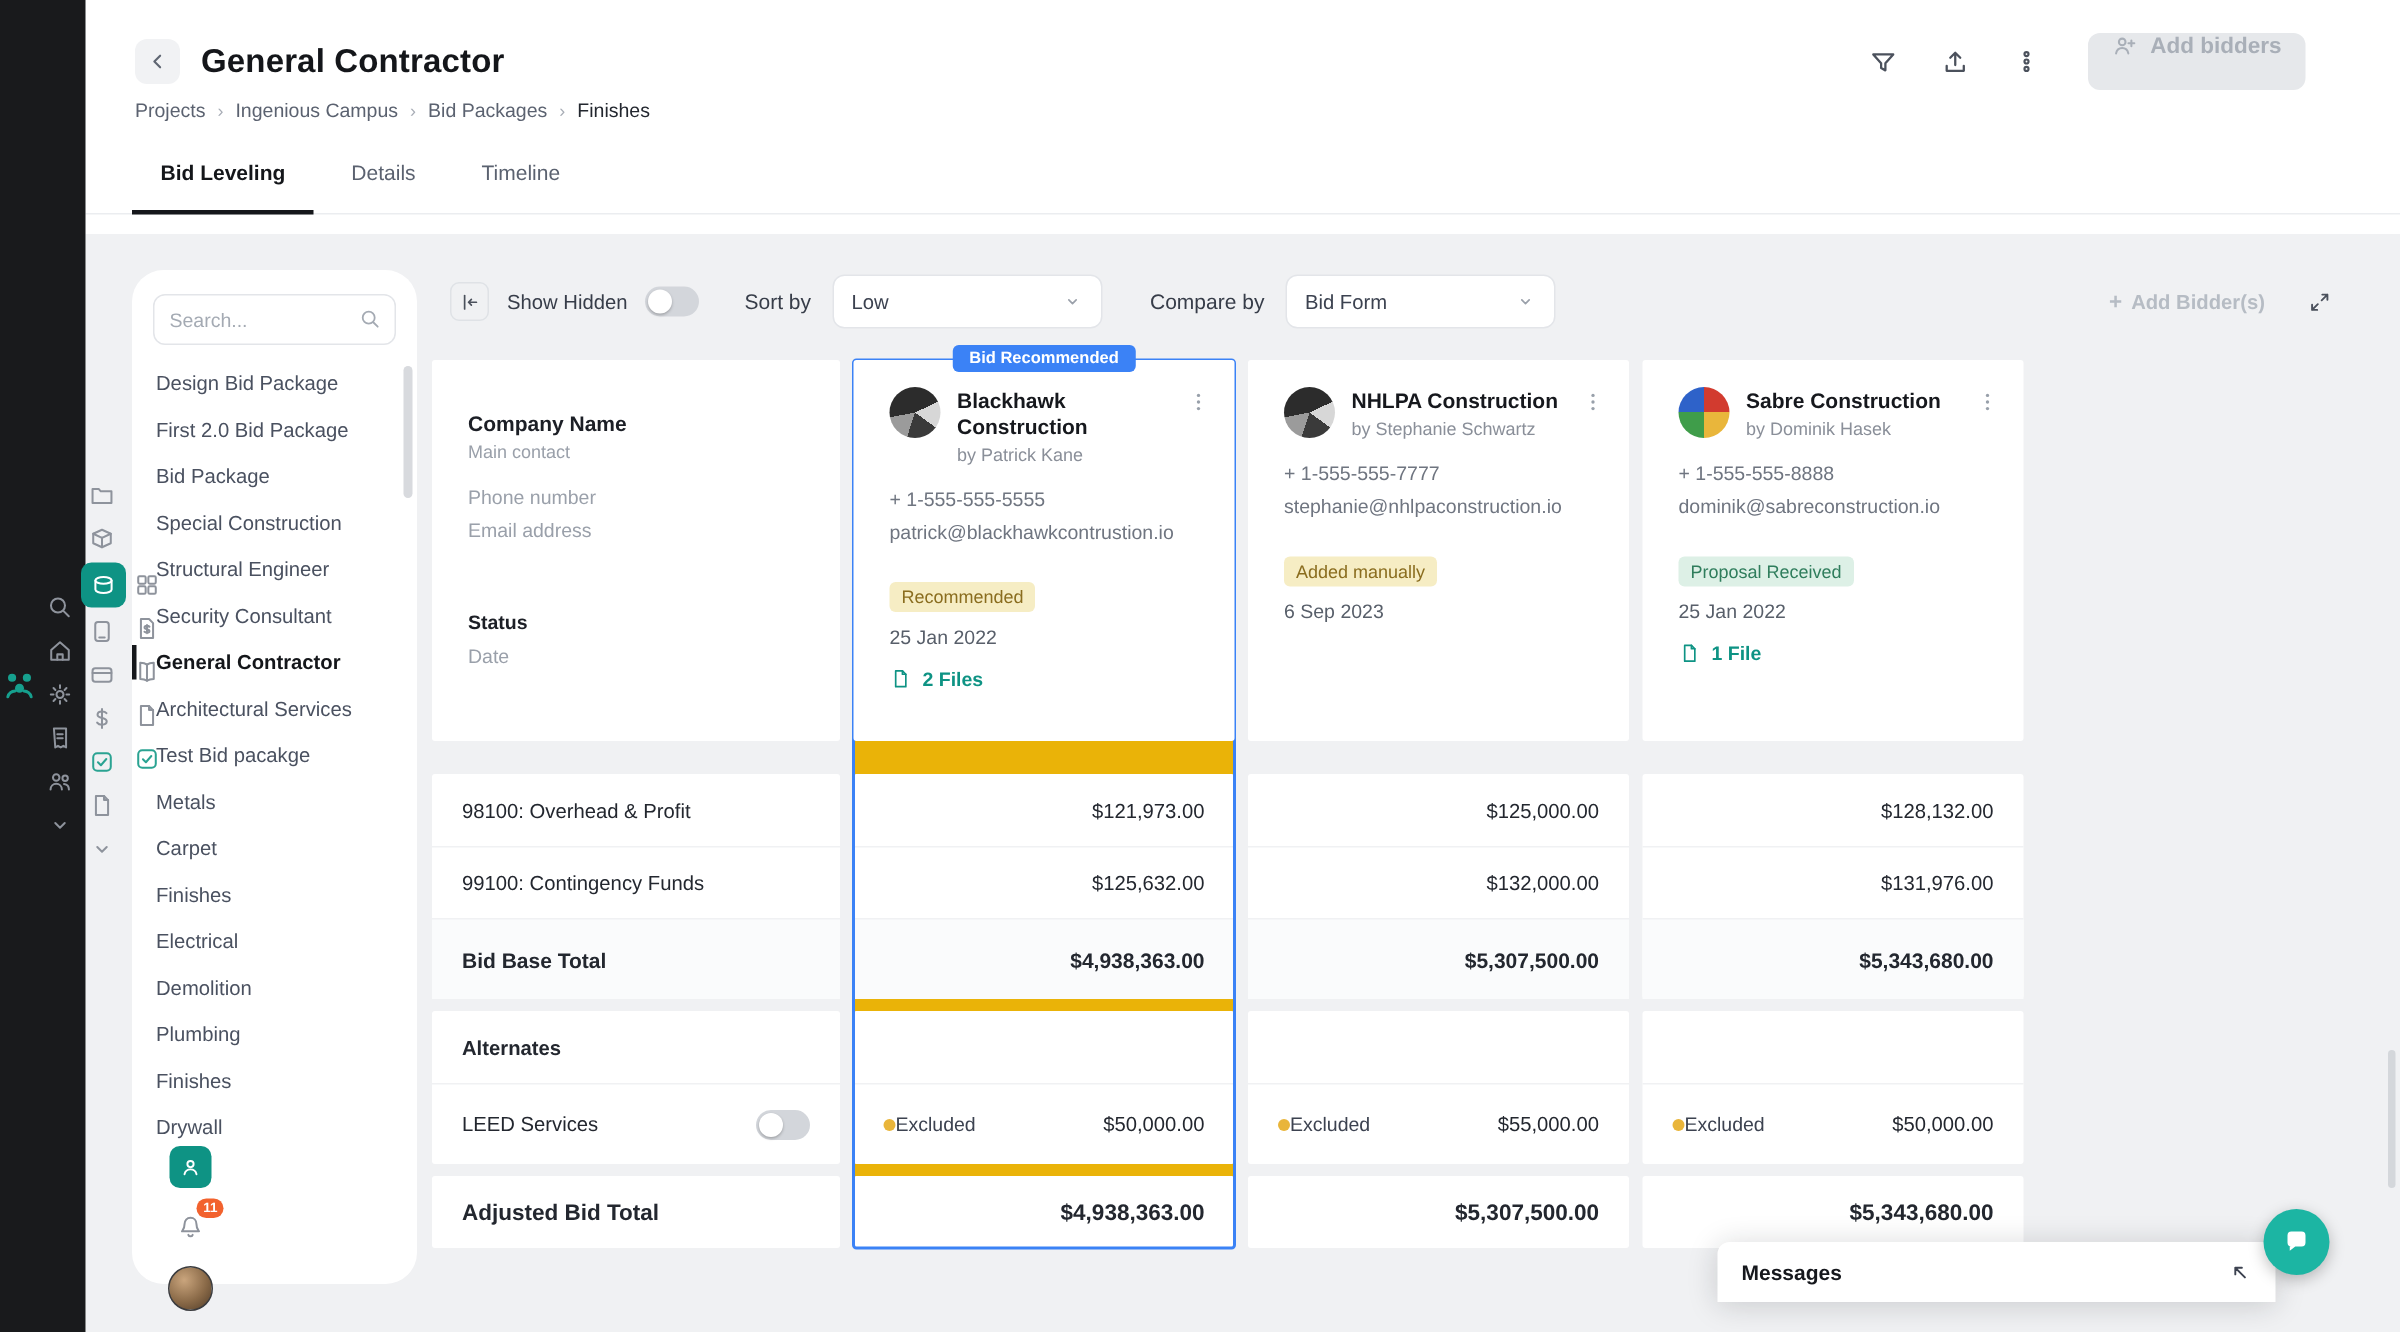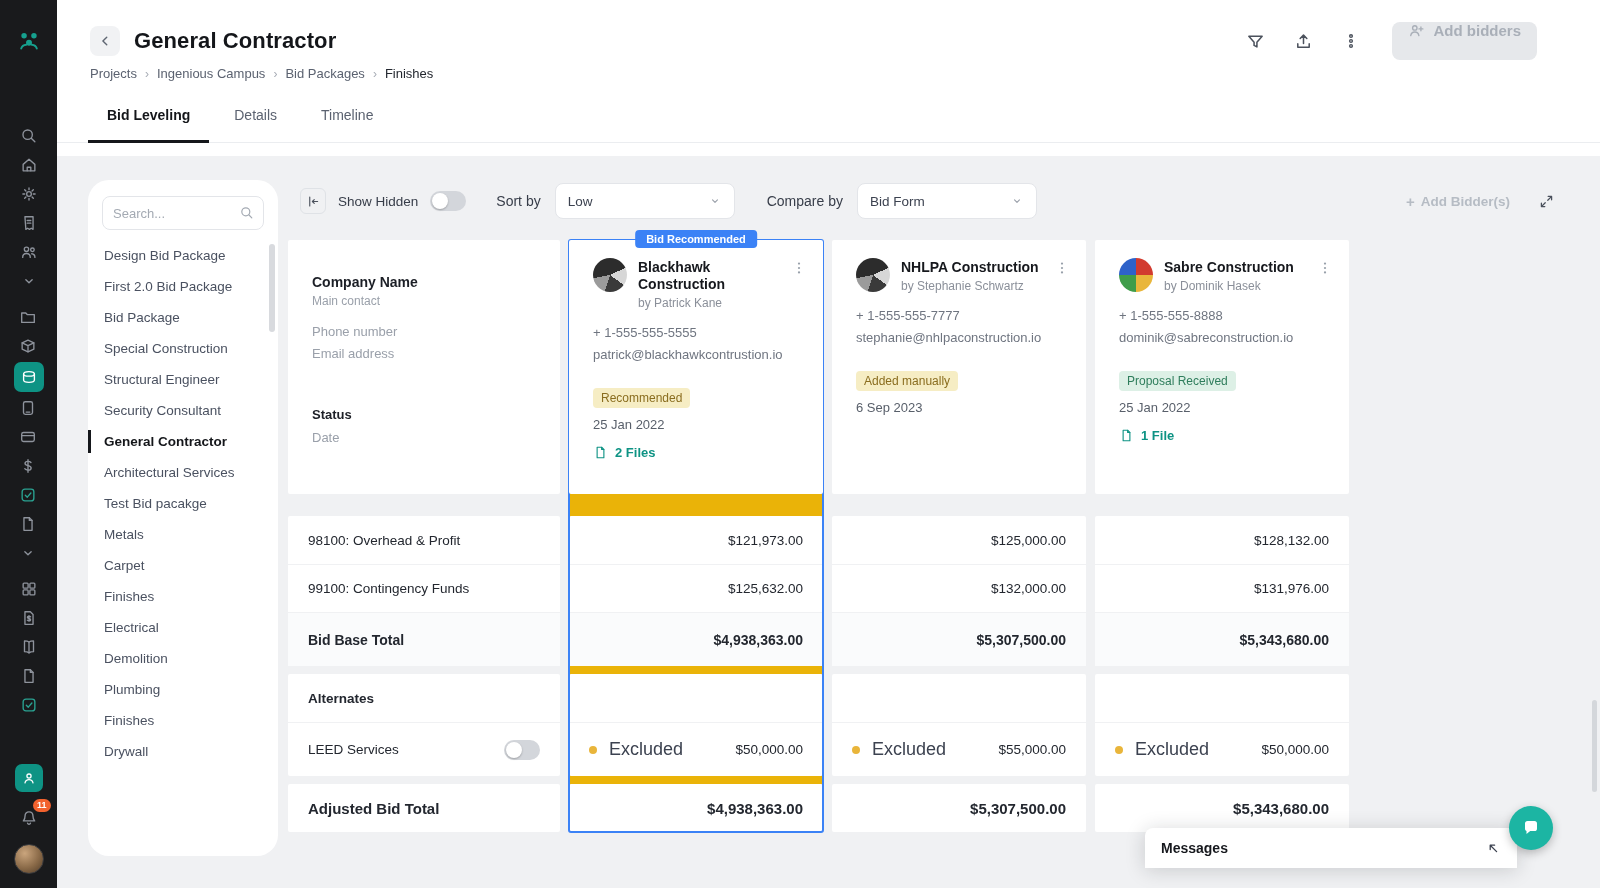--- a/index.html
+++ b/index.html
@@ -1,21 +1,21 @@
 <!DOCTYPE html>
 <html><head>
 <meta charset="utf-8">
 <style>
   *{margin:0;padding:0;box-sizing:border-box}
   html,body{width:1600px;height:888px;overflow:hidden;background:#fff;
     font-family:"Liberation Sans",sans-serif;color:#1f2430;-webkit-font-smoothing:antialiased}
 
   
   .rail{position:fixed;left:0;top:0;width:57px;height:888px;background:#191a1c;z-index:60;
-    display:flex;flex-direction:column;align-items:center}
+    display:flex;flex-direction:row;align-items:center}
   .rail-logo{margin-top:24px;width:32px;height:32px;display:flex;align-items:center;justify-content:center}
   .ric{width:28px;height:28px;display:flex;align-items:center;justify-content:center;cursor:pointer;flex:none}
   .ric svg{stroke:#8e939c;fill:none;stroke-width:1.5;stroke-linecap:round;stroke-linejoin:round}
   .ric.teal svg{stroke:#2aa392}
   .grpA{margin-top:66px;display:flex;flex-direction:column;gap:1px}
   .grpB{margin-top:8px;display:flex;flex-direction:column;gap:1px}
   .grpC{margin-top:8px;display:flex;flex-direction:column;gap:1px}
   .active-tile{width:30px;height:30px;background:#0E9384;border-radius:7px;display:flex;align-items:center;justify-content:center;margin:1px 0}
   .active-tile svg{stroke:#fff;fill:none;stroke-width:1.5;stroke-linecap:round;stroke-linejoin:round}
   .rail-bottom{margin-top:auto;margin-bottom:14px;display:flex;flex-direction:column;align-items:center;gap:12px}
@@ -131,21 +131,21 @@
   .b-files svg{stroke:#0E9384;fill:none;stroke-width:1.5;stroke-linecap:round;stroke-linejoin:round}
 
   
   .row{height:48px;display:flex;align-items:center;padding:0 20px;font-size:13.5px;color:#23272f;border-top:1px solid #f0f1f3}
   .card .row:first-child{border-top:none}
   .row.r{justify-content:flex-end}
   .row.total{height:54px;font-weight:700;background:#fafbfc;font-size:14px}
   .row.bold{font-weight:700}
   .row.leed{height:54px;justify-content:space-between}
   .row.adj{font-weight:700;font-size:15px}
-  .excl{display:flex;align-items:center;gap:12px;font-size:18px;color:#3c4250}
+  .excl{display:flex;align-items:center;gap:0;font-size:13px;color:#3c4250}
   .dot{width:8px;height:8px;border-radius:50%;background:#e9b53a}
 
   
   .msgs{position:absolute;left:1088px;top:672px;width:372px;height:40px;background:#fff;border-radius:8px 8px 0 0;
     box-shadow:0 2px 20px rgba(20,25,35,.18);display:flex;align-items:center;justify-content:space-between;
     padding:0 16px;z-index:20;cursor:pointer}
   .msgs-title{font-size:14px;font-weight:700;color:#16181d}
   .msgs svg{stroke:#3c4250;fill:none;stroke-width:1.6;stroke-linecap:round;stroke-linejoin:round}
   .chat-fab{position:absolute;left:1452px;top:650px;width:44px;height:44px;border-radius:50%;background:#1CB5A3;border:none;
     box-shadow:0 3px 10px rgba(0,0,0,.25);cursor:pointer;z-index:30;display:flex;align-items:center;justify-content:center}

